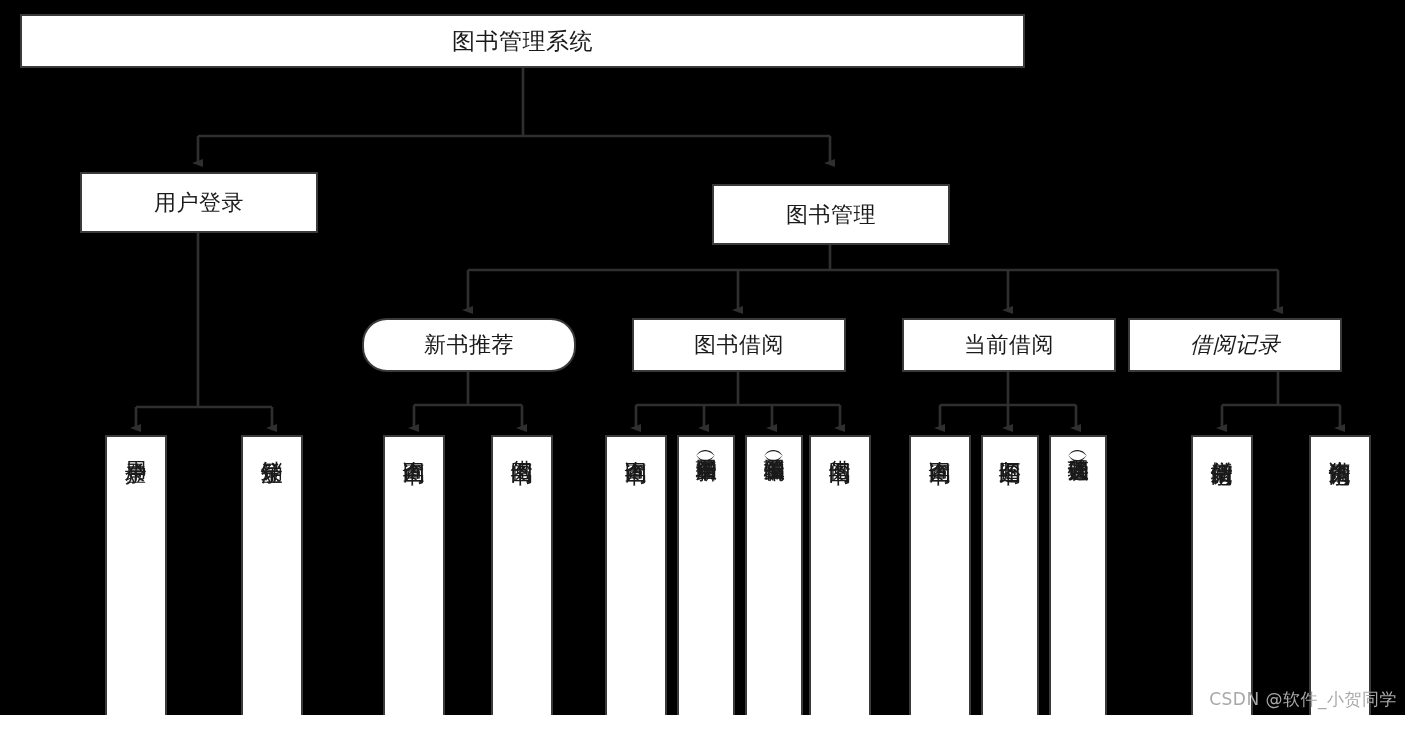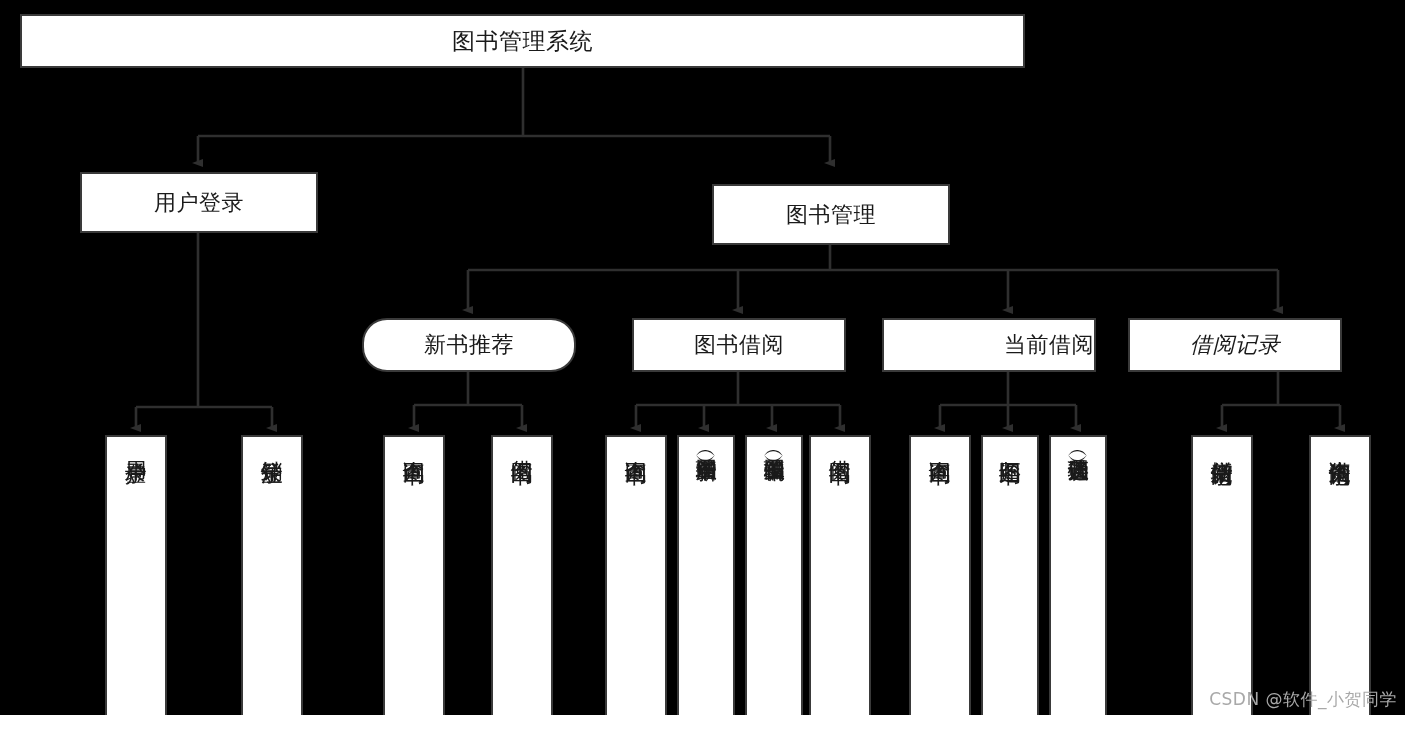--- a/index.html
+++ b/index.html
@@ -146,21 +146,21 @@
   <div class="node node-branch" style="left:712px; top:172px; width:238px; height:61px;margin-top:12px;">
     <span class="node-label">图书管理</span>
   </div>
 
   <div class="node node-branch" style="left:362px; top:318px; width:214px; height:54px;border-radius:25px;">
     <span class="node-label">新书推荐</span>
   </div>
   <div class="node node-branch" style="left:632px; top:318px; width:214px; height:54px;">
     <span class="node-label">图书借阅</span>
   </div>
-  <div class="node node-branch" style="left:882px; top:318px; width:214px; height:54px;justify-content:flex-end;">
+  <div class="node node-branch" style="left:902px; top:318px; width:214px; height:54px;">
     <span class="node-label">当前借阅</span>
   </div>
   <div class="node node-branch" style="left:1128px; top:318px; width:214px; height:54px;font-style:italic;">
     <span class="node-label">借阅记录</span>
   </div>
 
   <div class="node node-leaf" style="left:105px; top:435px; width:62px; height:298px;">
     <span class="node-label">用户登录</span>
   </div>
   <div class="node node-leaf" style="left:241px; top:435px; width:62px; height:298px;">

